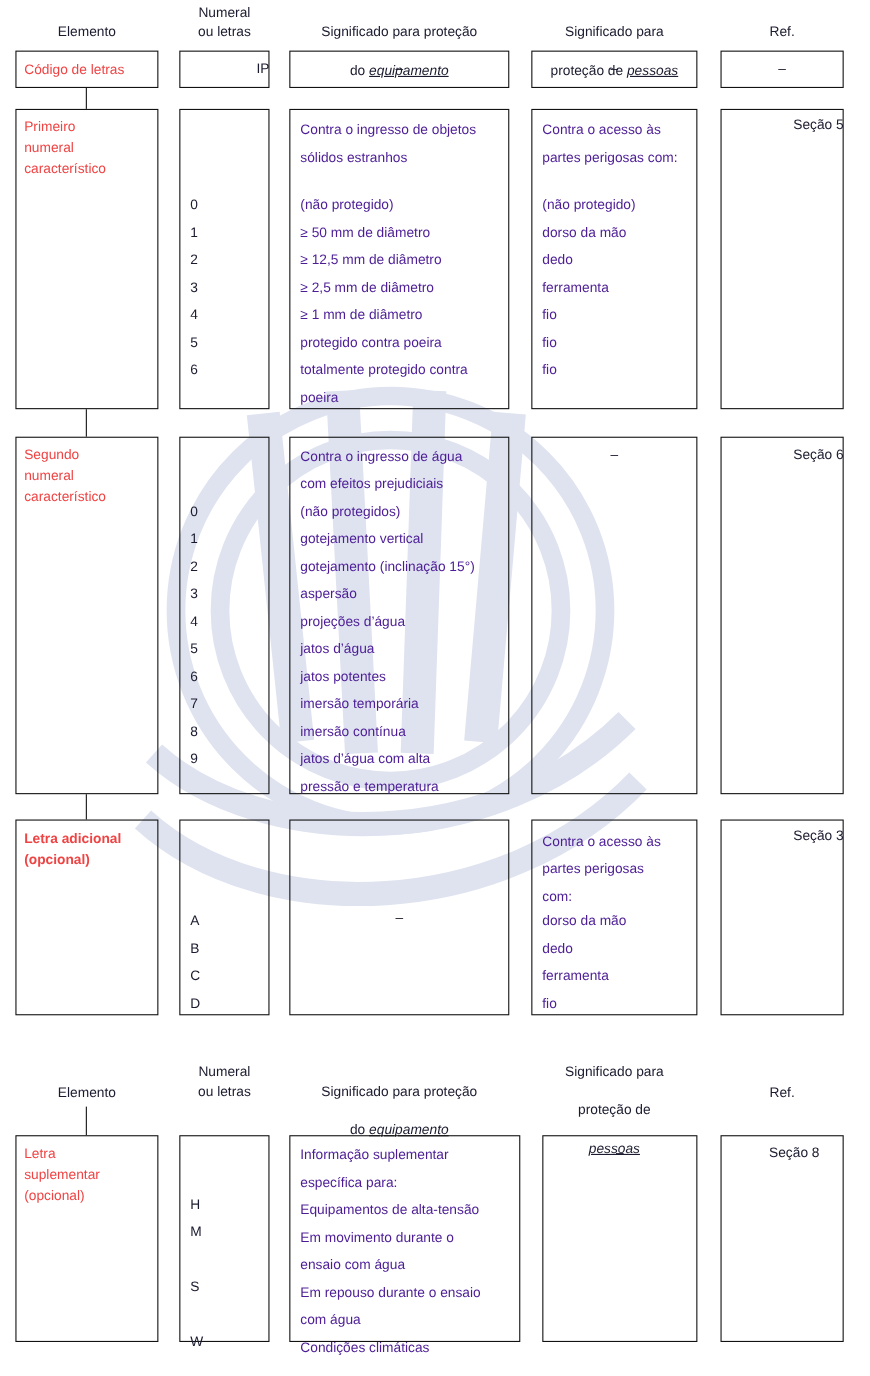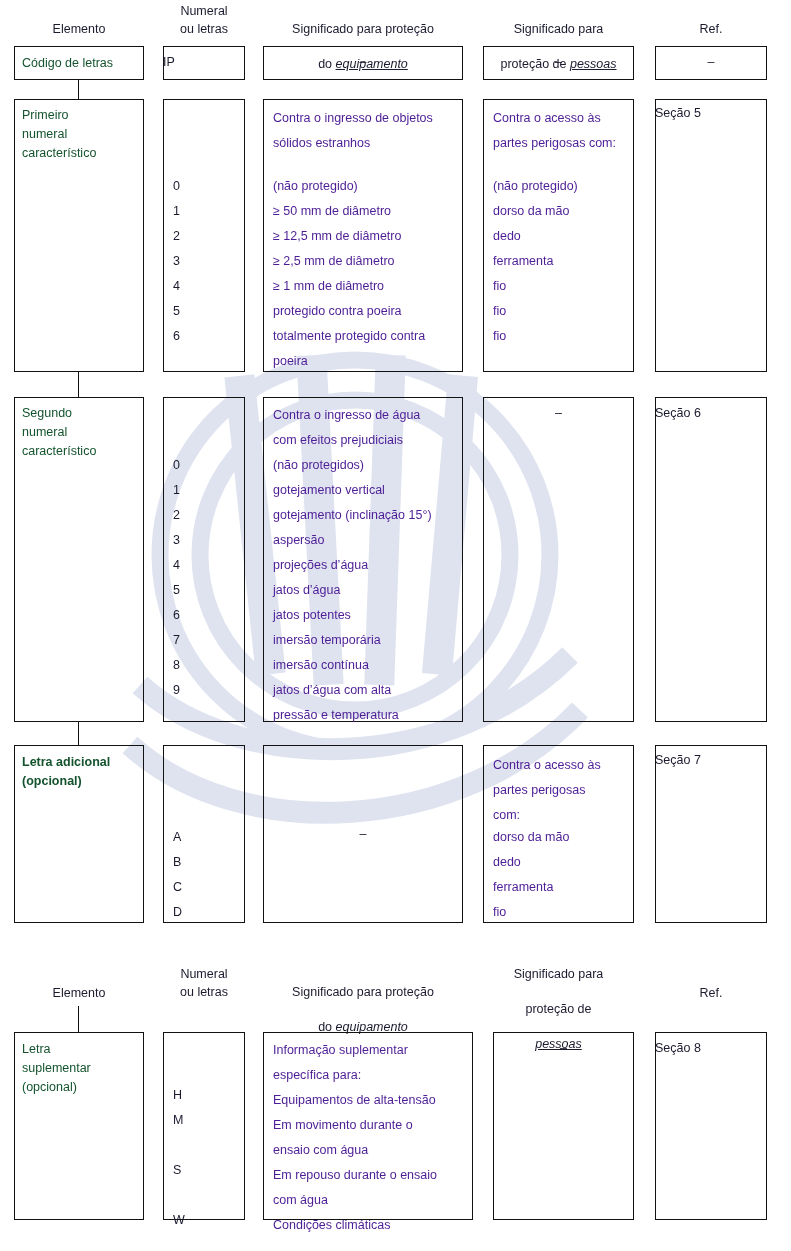--- a/index.html
+++ b/index.html
@@ -63,34 +63,34 @@
     font-size: 12.5px;
     line-height: 25px;
     color: #4c1d95;
     white-space: pre-line;
   }
   .cell-title {
     position: absolute;
     z-index: 3;
     font-size: 12.5px;
     line-height: 19px;
-    color: #14532d;
+    color: #ef4444;
     white-space: pre-line;
   }
   .centered-dash {
     position: absolute;
     z-index: 3;
     text-align: center;
     font-size: 12.5px;
     color: #1b1b2f;
   }
   .centered-label {
     position: absolute;
     z-index: 3;
-    text-align: left;
+    text-align: right;
     font-size: 12.5px;
     color: #1b1b2f;
   }
   .codes {
     position: absolute;
     z-index: 3;
     font-size: 12.5px;
     line-height: 25px;
     color: #1b1b2f;
     white-space: pre-line;
@@ -250,21 +250,21 @@
   <div class="box" style="left:483px; top:745px; width:151px; height:178px;"></div>
   <div class="cell-text" style="left:493px; top:753px; width:145px;">Contra o acesso às
 partes perigosas
 com:</div>
   <div class="cell-text" style="left:493px; top:825px; width:145px;">dorso da mão
 dedo
 ferramenta
 fio</div>
 
   <div class="box" style="left:655px; top:745px; width:112px; height:178px;"></div>
-  <div class="centered-label" style="left:655px; top:753px; width:112px;">Seção 7</div>
+  <div class="centered-label" style="left:655px; top:753px; width:112px;">Seção 3</div>
 
   <div class="hdr" style="left:14px; top:985px; width:130px;">Elemento</div>
 
   <div class="hdr" style="left:163px; top:966px; width:82px;">Numeral
 ou letras</div>
 
   <div class="hdr" style="left:263px; top:966px; width:200px;">
     <span>Significado para proteção</span><br>
     <span>do </span><i>equipamento</i>
   </div>

